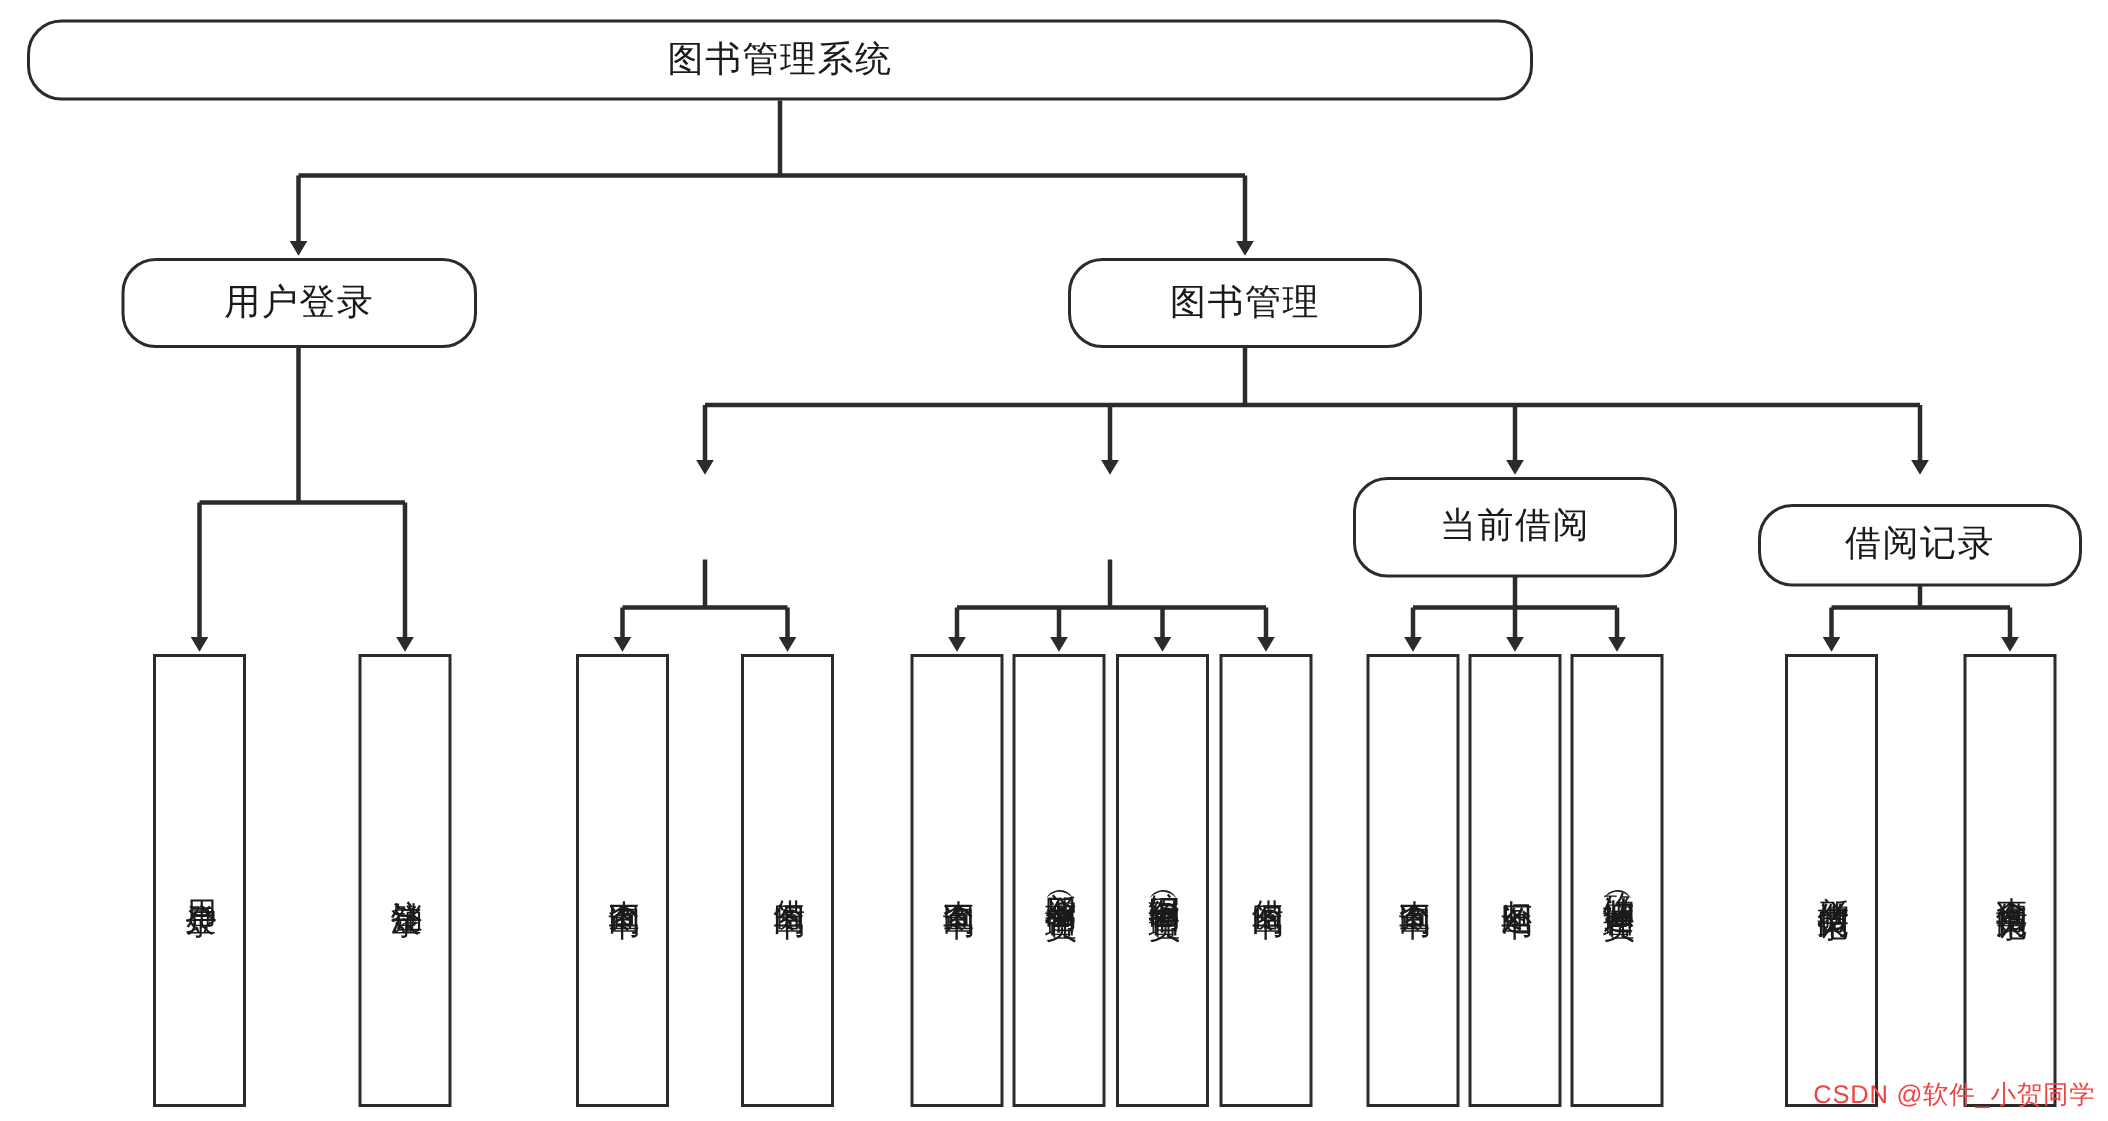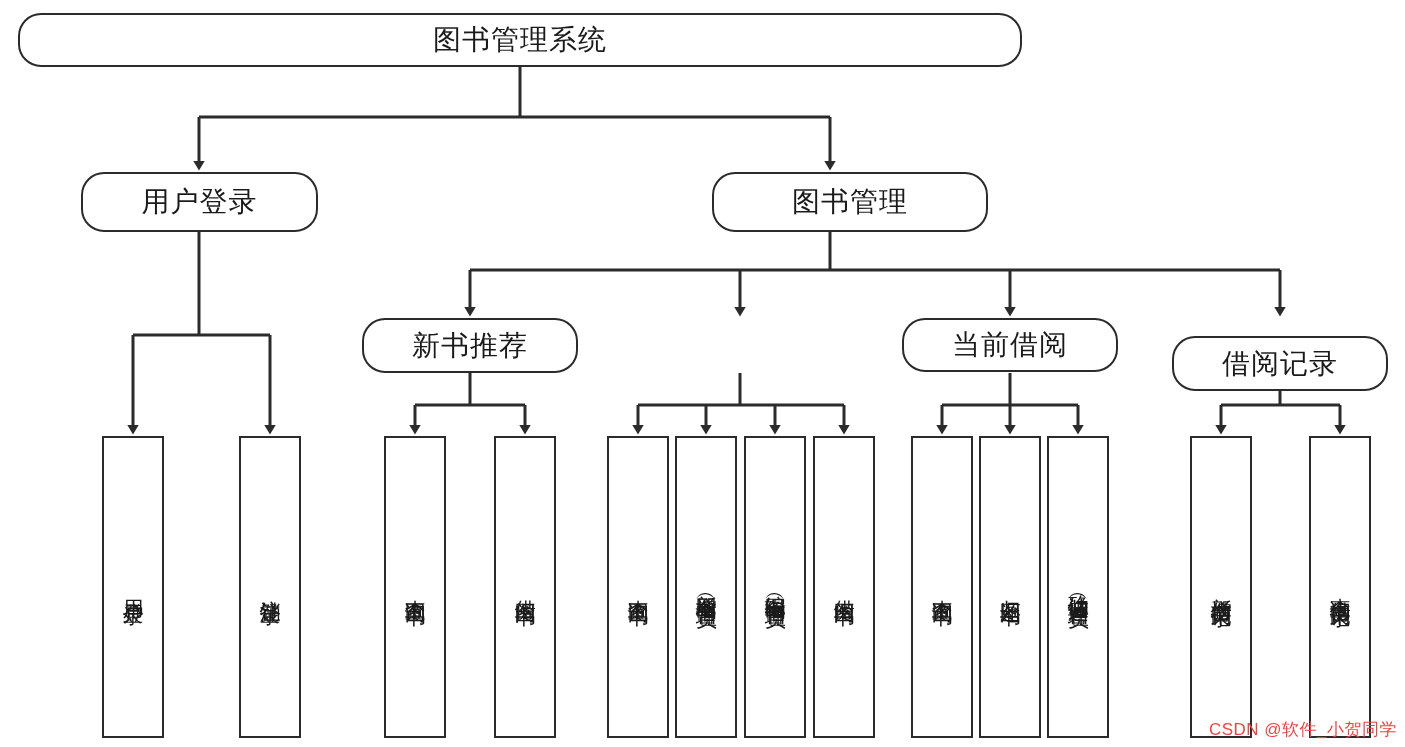--- a/index.html
+++ b/index.html
@@ -29,21 +29,21 @@
     position: absolute;
     box-sizing: border-box;
     background: #ffffff;
     border: 2px solid #2b2b2b;
     display: flex;
     align-items: center;
     justify-content: center;
     color: #1a1a1a;
   }
   .node.horiz {
-    font-size: 28px;
+    font-size: 24px;
     letter-spacing: 1px;
     line-height: 1.2;
     white-space: nowrap;
     border-radius: 23px;
   }
   .node.vert {
     writing-mode: vertical-rl;
     text-orientation: upright;
     font-size: 21px;
     line-height: 1.35;
@@ -116,24 +116,23 @@
       <path d="M1280,373 L1280,405"></path>
       <path d="M1221,405 L1340,405"></path>
       <path d="M1221,405 L1221,426" marker-end="url(#arrow)"></path>
       <path d="M1340,405 L1340,426" marker-end="url(#arrow)"></path>
     </g>
   </svg>
 
   <div class="node horiz" style="left:18px; top:13px; width:1004px; height:54px;">图书管理系统</div>
 
   <div class="node horiz" style="left:81px; top:172px; width:237px; height:60px;">用户登录</div>
-  <div class="node horiz" style="left:712px; top:172px; width:276px; height:60px;">图书管理</div>
+  <div class="node horiz" style="left:712px; top:172px; width:236px; height:60px;">图书管理</div>
 
-  <div class="node horiz" style="left:362px; top:318px; width:216px; height:55px;">新书推荐</div>
-  <div class="node horiz" style="left:902px; top:318px; width:216px; height:54px;">当前借阅</div>
+  <div class="node horiz" style="left:902px; top:318px; width:216px; height:67px;">当前借阅</div>
   <div class="node horiz" style="left:1172px; top:336px; width:216px; height:55px;">借阅记录</div>
 
   <div class="node vert" style="left:102px; top:436px; width:62px; height:302px;">用户登录</div>
   <div class="node vert" style="left:239px; top:436px; width:62px; height:302px;">注销登录</div>
 
   <div class="node vert" style="left:384px; top:436px; width:62px; height:302px;">查询图书</div>
   <div class="node vert" style="left:494px; top:436px; width:62px; height:302px;">借阅图书</div>
 
   <div class="node vert" style="left:607px; top:436px; width:62px; height:302px;">查询图书</div>
   <div class="node vert" style="left:675px; top:436px; width:62px; height:302px;">新增图书（管理员）</div>

